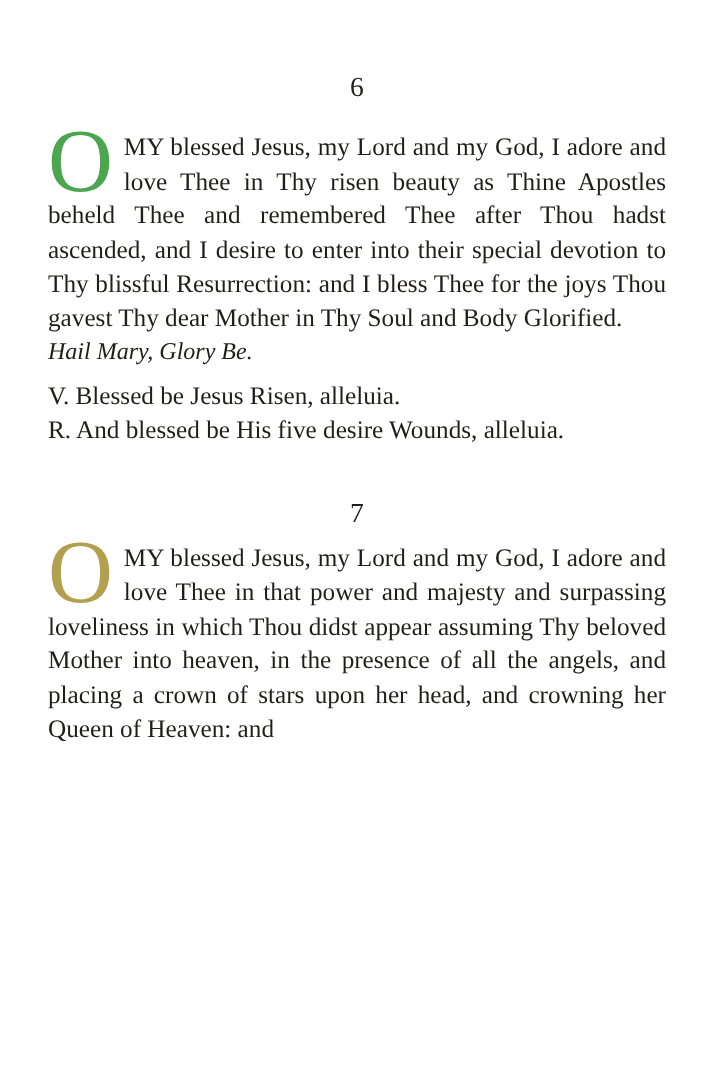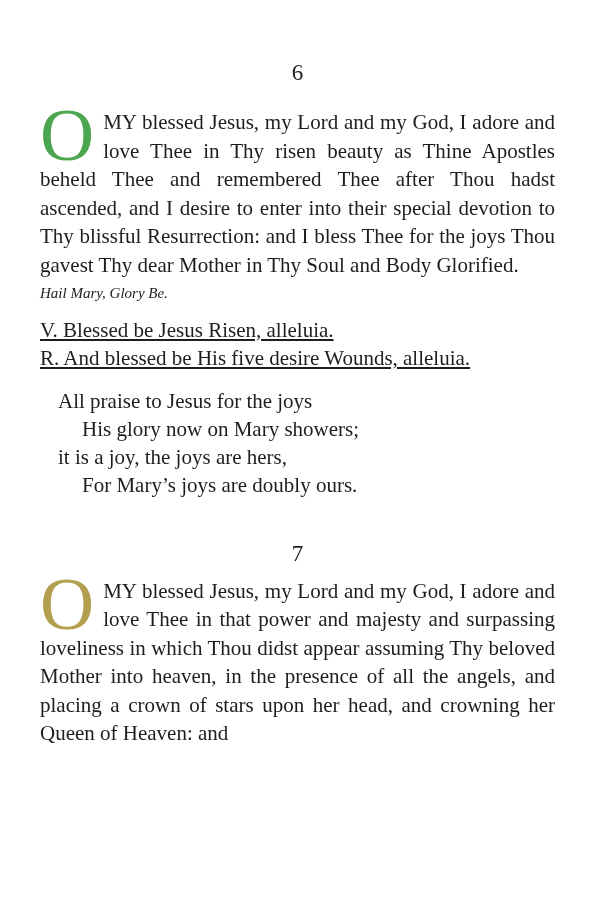--- a/index.html
+++ b/index.html
@@ -34,29 +34,28 @@
   .dropcap {
     float: left;
     font-size: 75px;
     line-height: 50px;
     height: 55px;
     margin: 2px 9px 0 0;
     font-weight: normal;
   }
   .rubric {
     margin: 0;
-    font-size: 15px;
+    font-size: 20px;
     line-height: 28.5px;
     font-style: italic;
   }
   .versicles {
     margin: 8px 0 0 0;
     font-size: 21px;
     line-height: 28.5px;
-    text-decoration: underline;
   }
   .verse {
     margin: 14px 0 0 0;
     padding-left: 18px;
     font-size: 21px;
     line-height: 28px;
   }
   .verse-line.indented {
     padding-left: 24px;
   }
@@ -77,26 +76,20 @@
 
     <p class="prayer"><span class="dropcap" style="color: rgb(76, 166, 79);">O</span><span>MY blessed Jesus, my Lord and my God, I adore and love Thee in Thy risen beauty as Thine Apostles beheld Thee and remembered Thee after Thou hadst ascended, and I desire to enter into their special devotion to Thy blissful Resurrection: and I bless Thee for the joys Thou gavest Thy dear Mother in Thy Soul and Body Glorified.</span></p>
 
     <p class="rubric">Hail Mary, Glory Be.</p>
 
     <div class="versicles">
       <div class="versicle-line">V. Blessed be Jesus Risen, alleluia.</div>
       <div class="response-line">R. And blessed be His five desire Wounds, alleluia.</div>
     </div>
 
-    <div class="verse">
-      <div class="verse-line">All praise to Jesus for the joys</div>
-      <div class="verse-line indented">His glory now on Mary showers;</div>
-      <div class="verse-line">it is a joy, the joys are hers,</div>
-      <div class="verse-line indented">For Mary’s joys are doubly ours.</div>
-    </div>
   </div>
 
   <div class="section section-7">
     <div class="page-number">7</div>
 
     <p class="prayer"><span class="dropcap" style="color: rgb(178, 160, 79);">O</span><span>MY blessed Jesus, my Lord and my God, I adore and love Thee in that power and majesty and surpassing loveliness in which Thou didst appear assuming Thy beloved Mother into heaven, in the presence of all the angels, and placing a crown of stars upon her head, and crowning her Queen of Heaven: and</span></p>
   </div>
 
 </div>
 

